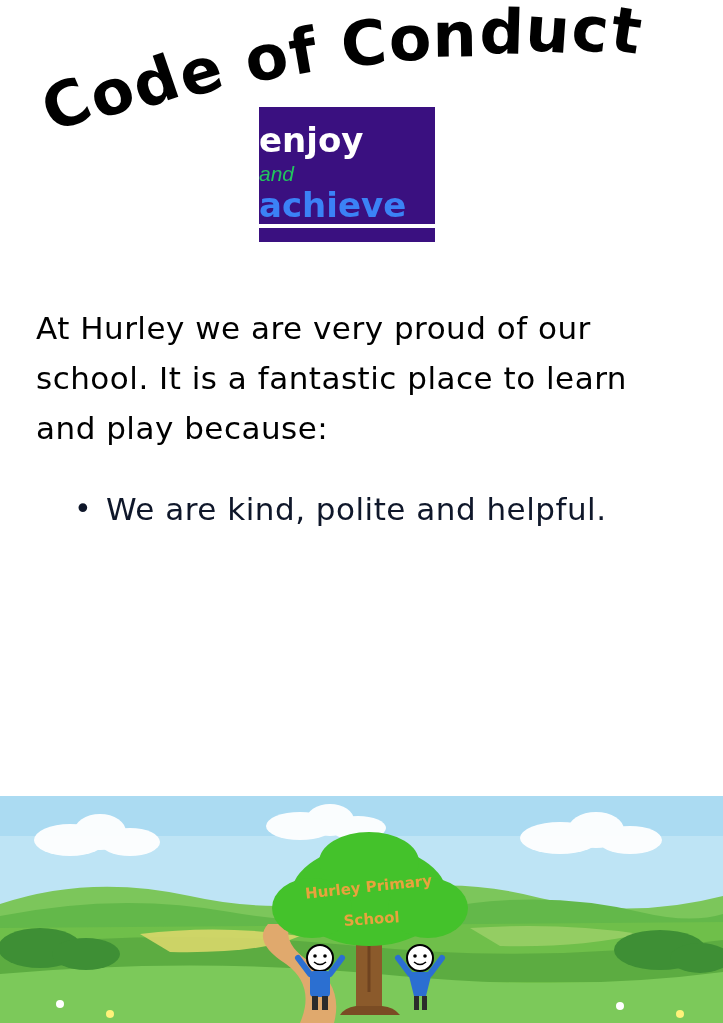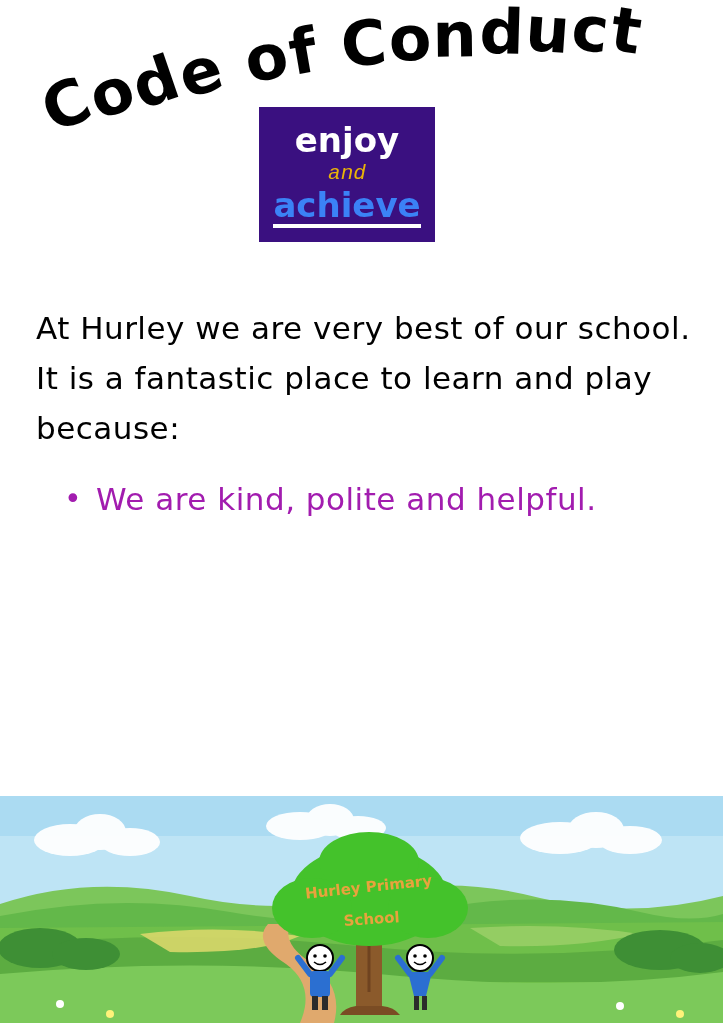--- a/index.html
+++ b/index.html
@@ -51,36 +51,35 @@
   
   .logo {
     position: absolute;
     left: 259px;
     top: 107px;
     width: 176px;
     height: 135px;
     background: #3a1080;
     display: flex;
     flex-direction: column;
-    align-items: center;
     justify-content: center;
     box-sizing: border-box;
     padding-top: 2px;
   }
   .logo .enjoy {
     color: #ffffff;
     font-family: "DejaVu Sans", sans-serif;
     font-size: 34px;
     font-weight: bold;
     line-height: 1;
     letter-spacing: 0px;
   }
   .logo .and {
-    color: #eab308;
-    font-family: Liberation Mono, monospace;
+    color: #22c55e;
+    font-family: Liberation Sans, sans-serif;
     font-style: italic;
     font-size: 21px;
     line-height: 1;
     margin: 6px 0 4px 0;
   }
   .logo .achieve {
     color: #3b82f6;
     font-family: "DejaVu Sans", sans-serif;
     font-size: 34px;
     font-weight: bold;
@@ -100,27 +99,27 @@
     line-height: 50px;
     color: #000;
     letter-spacing: 0.5px;
   }
 
   .bullets {
     position: absolute;
     left: 58px;
     top: 474px;
     width: 650px;
-    margin: 0;
+    margin: 10px;
     padding: 0;
     list-style: none;
     font-family: "DejaVu Sans", sans-serif;
     font-size: 31px;
     line-height: 51px;
-    color: #a21caf;
+    color: #0f172a;
     letter-spacing: 0.5px;
   }
   .bullets li {
     position: relative;
     padding-left: 38px;
     margin-bottom: 0px;
   }
   .bullets li::before {
     content: "\2022";
     position: absolute;
@@ -151,21 +150,21 @@
   <div class="title-wrap">
     <div class="title"><span class="ch" style="transform: translateY(11px) rotate(-16deg);">C</span><span class="ch" style="transform: translateY(5.16px) rotate(-13.71deg);">o</span><span class="ch" style="transform: translateY(0.22px) rotate(-11.43deg);">d</span><span class="ch" style="transform: translateY(-3.82px) rotate(-9.14deg);">e</span><span class="ch" style="transform: translateY(-6.96px) rotate(-6.86deg);">&nbsp;</span><span class="ch" style="transform: translateY(-9.2px) rotate(-4.57deg);">o</span><span class="ch" style="transform: translateY(-10.55px) rotate(-2.29deg);">f</span><span class="ch" style="transform: translateY(-11px) rotate(0deg);">&nbsp;</span><span class="ch" style="transform: translateY(-10.55px) rotate(2.29deg);">C</span><span class="ch" style="transform: translateY(-9.2px) rotate(4.57deg);">o</span><span class="ch" style="transform: translateY(-6.96px) rotate(6.86deg);">n</span><span class="ch" style="transform: translateY(-3.82px) rotate(9.14deg);">d</span><span class="ch" style="transform: translateY(0.22px) rotate(11.43deg);">u</span><span class="ch" style="transform: translateY(5.16px) rotate(13.71deg);">c</span><span class="ch" style="transform: translateY(11px) rotate(16deg);">t</span></div>
   </div>
 
   <div class="logo">
     <div class="enjoy">enjoy</div>
     <div class="and">and</div>
     <div class="achieve">achieve</div>
   </div>
 
-  <p class="intro">At Hurley we are very best of our school.  It is a fantastic place to learn and play because:</p>
+  <p class="intro">At Hurley we are very proud of our school.  It is a fantastic place to learn and play because:</p>
 
   <ul class="bullets">
     <li>We are kind, polite and helpful.</li>
   </ul>
 
   <div class="illustration">
     <svg width="723" height="227" viewBox="0 0 723 227" xmlns="http://www.w3.org/2000/svg">
 
       <rect x="0" y="0" width="723" height="120" fill="#BEE4F5"></rect>
       <rect x="0" y="0" width="723" height="40" fill="#9FD6F0" opacity="0.6"></rect>

